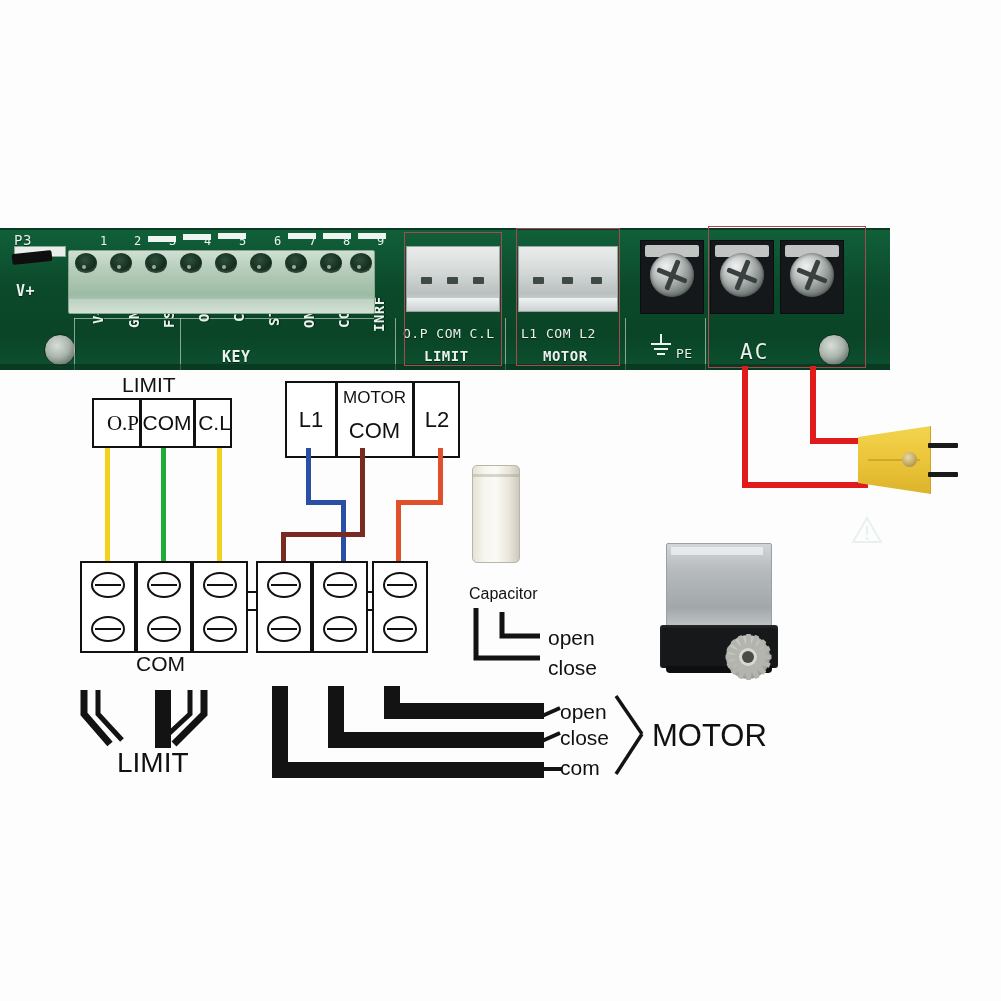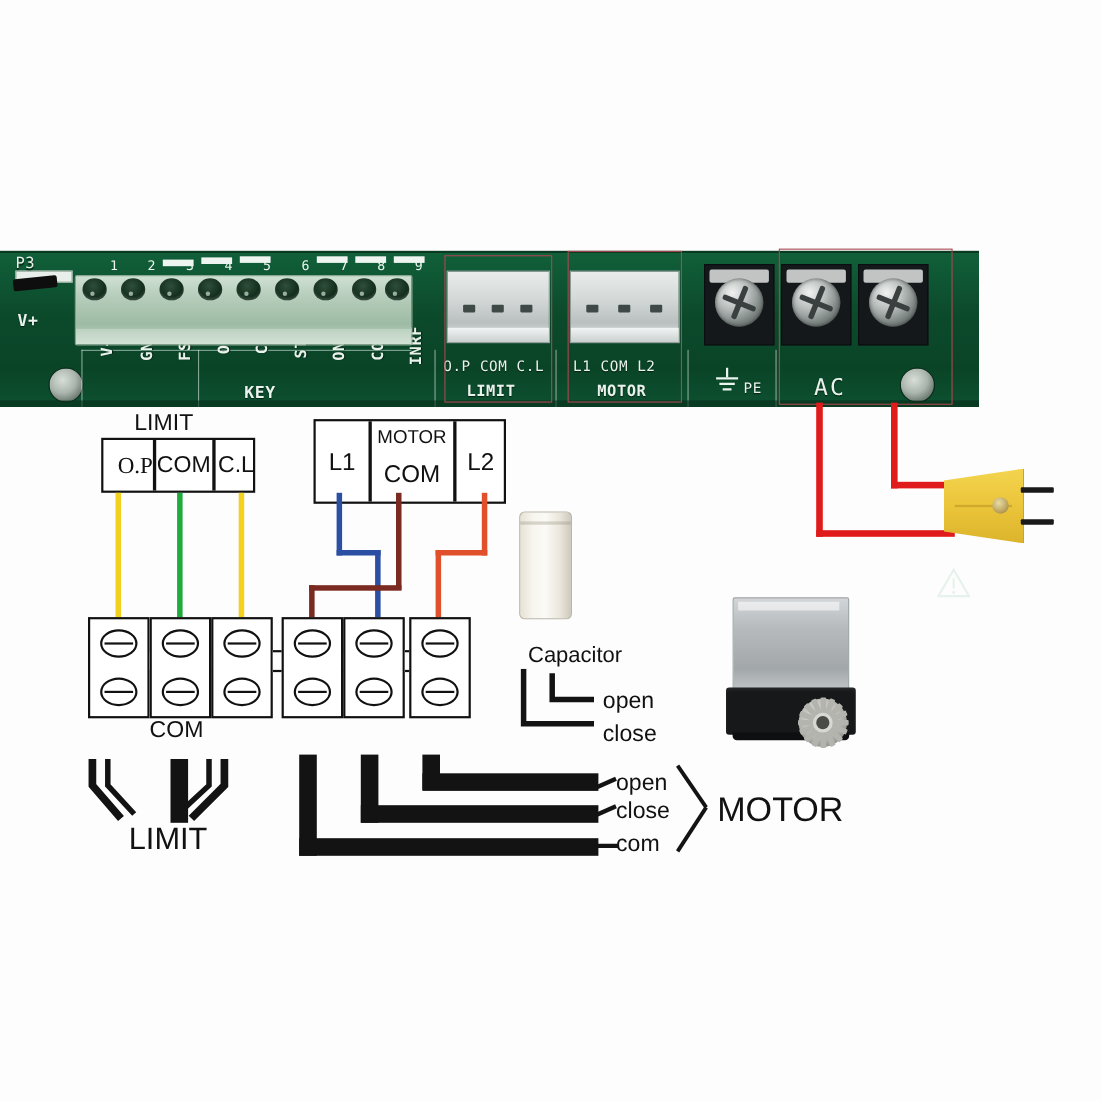--- a/index.html
+++ b/index.html
@@ -337,21 +337,21 @@
 
   <svg style="position:absolute;left:612px;top:694px;" width="40" height="84">
     <line x1="4" y1="2" x2="30" y2="40" stroke="#131313" stroke-width="3.5"></line>
     <line x1="30" y1="40" x2="4" y2="80" stroke="#131313" stroke-width="3.5"></line>
   </svg>
   <div class="lbl" style="left:652px;top:718px;font-size:31px;">MOTOR</div>
 
   <div id="cap">
       <div class="band"></div>
     </div>
-  <div class="lbl" style="left:480px;top:585px;font-size:20px;">Capacitor</div>
+  <div class="lbl" style="left:469px;top:585px;font-size:16px;">Capacitor</div>
   <svg style="position:absolute;left:472px;top:608px;" width="110" height="58">
     <path d="M4 0 L4 50 L68 50" stroke="#131313" stroke-width="5" fill="none"></path>
     <path d="M30 4 L30 28 L68 28" stroke="#131313" stroke-width="5" fill="none"></path>
   </svg>
   <div class="lbl" style="left:548px;top:626px;font-size:21px;">open</div>
   <div class="lbl" style="left:548px;top:656px;font-size:21px;">close</div>
 
   <div id="motor">
     <div class="body"></div>
     <div class="base"></div>

